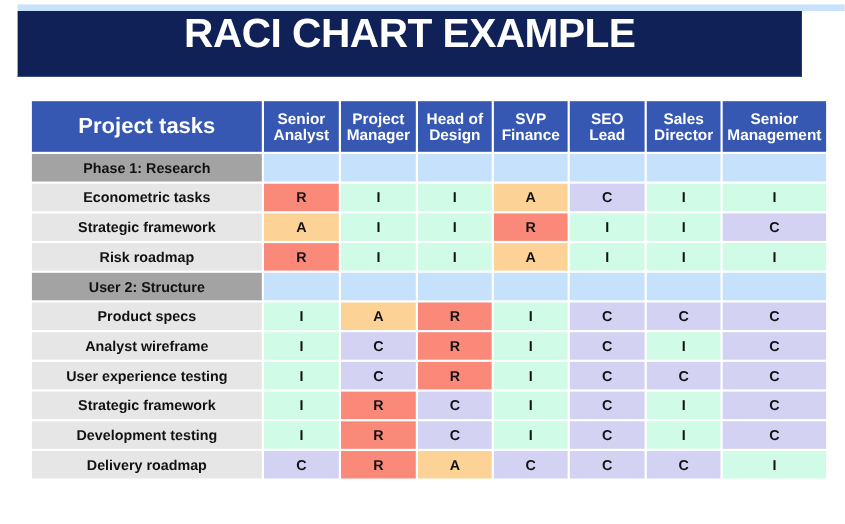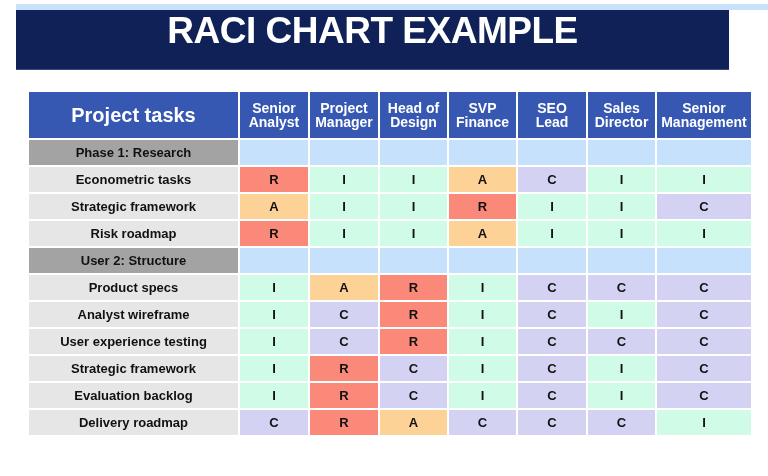--- a/index.html
+++ b/index.html
@@ -126,21 +126,21 @@
         <td class="task">Strategic framework</td>
         <td class="cell I">I</td>
         <td class="cell R">R</td>
         <td class="cell C">C</td>
         <td class="cell I">I</td>
         <td class="cell C">C</td>
         <td class="cell I">I</td>
         <td class="cell C">C</td>
       </tr>
       <tr>
-        <td class="task">Evaluation backlog</td>
+        <td class="task">Development testing</td>
         <td class="cell I">I</td>
         <td class="cell R">R</td>
         <td class="cell C">C</td>
         <td class="cell I">I</td>
         <td class="cell C">C</td>
         <td class="cell I">I</td>
         <td class="cell C">C</td>
       </tr>
       <tr>
         <td class="task">Delivery roadmap</td>

